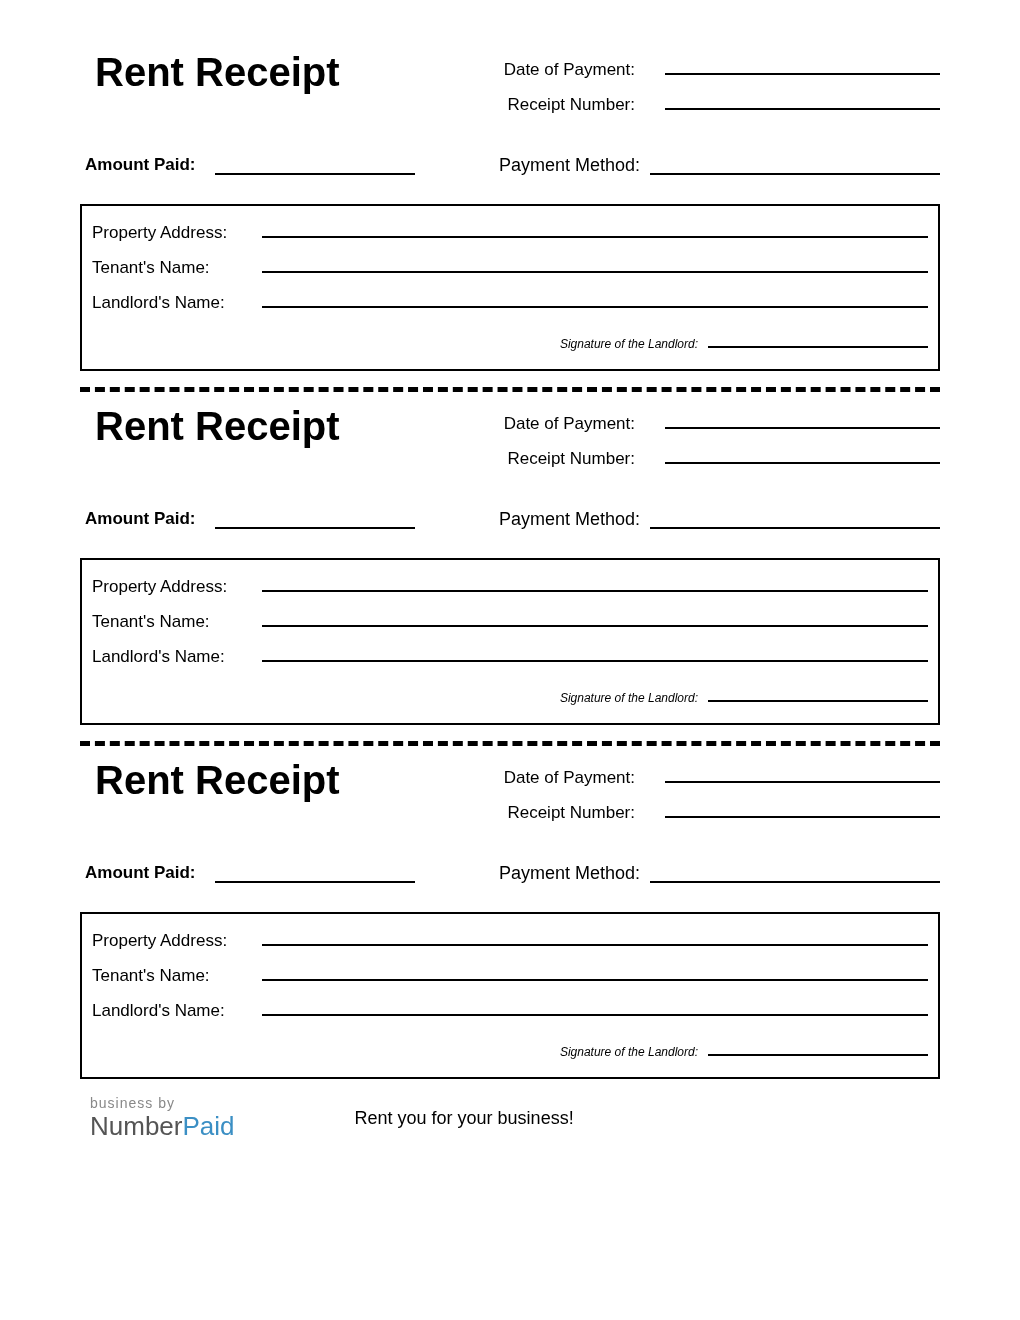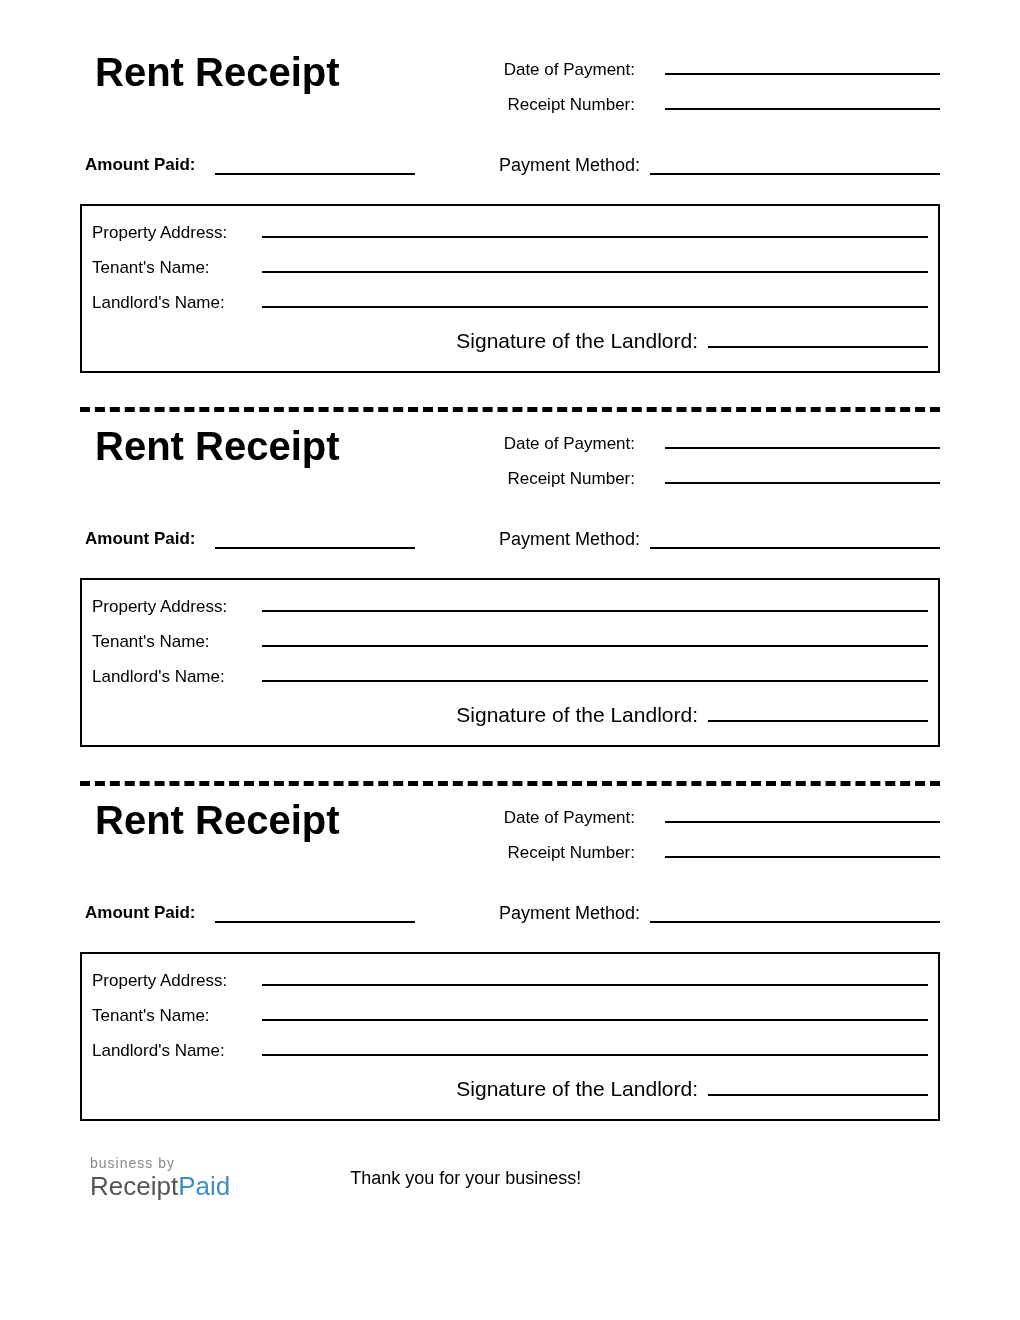--- a/index.html
+++ b/index.html
@@ -76,21 +76,21 @@
       padding-right: 10px;
     }
     .payment-underline {
       flex: 1;
       border-bottom: 2px solid #000;
       height: 20px;
     }
     .details-box {
       border: 2px solid #000;
       padding: 12px 10px 18px 10px;
-      margin-bottom: 34px;
+      margin-bottom: 16px;
     }
     .detail-row {
       display: flex;
       align-items: baseline;
       margin-bottom: 10px;
     }
     .detail-label {
       width: 170px;
       font-size: 17px;
     }
@@ -101,22 +101,23 @@
     }
     .signature-row {
       display: flex;
       align-items: baseline;
       margin-top: 15px;
     }
     .signature-spacer {
       flex: 1;
     }
     .signature-label {
-      font-size: 21px;
+      font-size: 12px;
       padding-right: 10px;
+      font-style: italic;
     }
     .signature-underline {
       width: 220px;
       border-bottom: 2px solid #000;
       height: 20px;
     }
     .divider {
       border: none;
       border-top: 5px dashed #000;
       margin: 0 0 12px 0;
@@ -274,17 +275,17 @@
       <div class="signature-label">Signature of the Landlord:</div>
       <div class="signature-underline"></div>
     </div>
   </div>
 </div>
 
 <div class="footer">
   <div class="footer-logo">
     <div class="powered-by">business by</div>
     <div class="brand">
-      <span>Receipt</span><span class="brand-blue">Paid</span>
-    </div>
-  </div>
-  <div class="footer-text">Thank you for your business!</div>
+      <span>Number</span><span class="brand-blue">Paid</span>
+    </div>
+  </div>
+  <div class="footer-text">Rent you for your business!</div>
 </div>
 
 </body></html>

